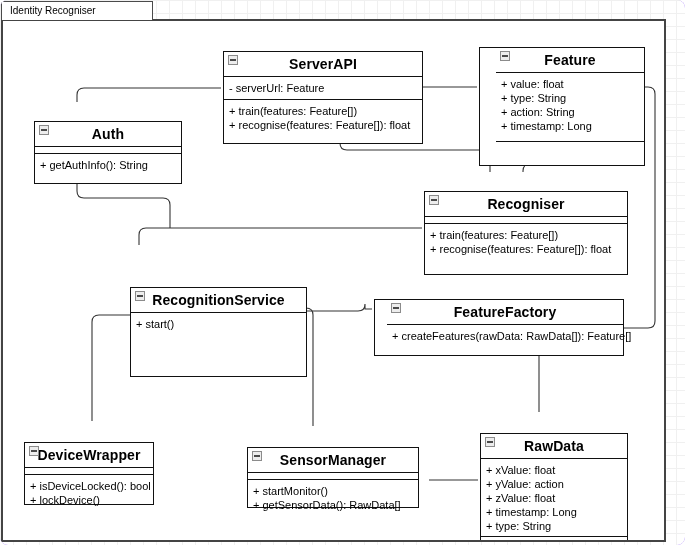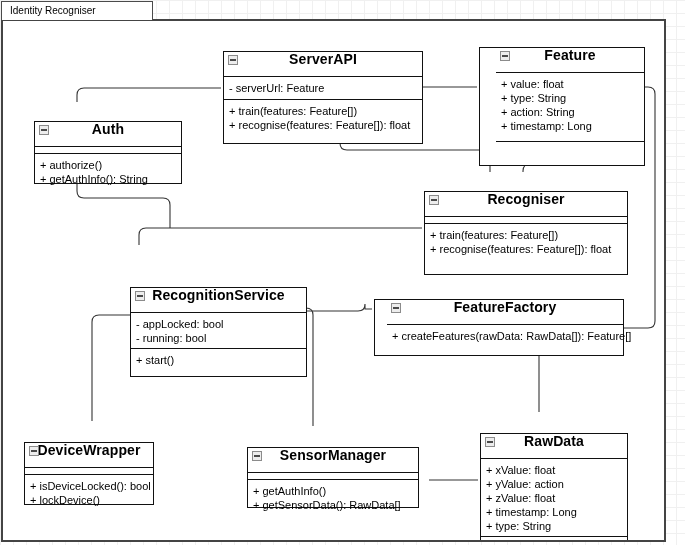--- a/index.html
+++ b/index.html
@@ -11,20 +11,21 @@
   body {
     font-family: "Liberation Sans", sans-serif;
   }
 
   #app {
     position: relative;
     width: 685px;
     height: 545px;
     overflow: hidden;
     background: #8b5cf6;
+    border-radius: 8px;
   }
 
   
   #grid-bg {
     position: absolute;
     left: 0; top: 0;
     width: 685px; height: 545px;
     background-color: #ffffff;
     background-image:
       linear-gradient(to right, #f0f0f0 1px, transparent 1px),
@@ -96,20 +97,21 @@
     background: #ffffff;
     border: 1.6px solid #111111;
     box-sizing: border-box;
     z-index: 3;
   }
   .uml-header {
     position: relative;
     height: 25px;
     border-bottom: 1.6px solid #111111;
     display: flex;
+    align-items: center;
     justify-content: center;
     box-sizing: border-box;
   }
   .uml-title {
     font-size: 14px;
     font-weight: bold;
     color: #000000;
     letter-spacing: 0.1px;
     white-space: nowrap;
     line-height: 1;
@@ -221,21 +223,20 @@
       <div class="uml-compartment empty" style="height:21px;"></div>
     </div>
 
     <div class="uml-class" style="left:31px; top:100px; width:148px; height:63px;">
       <div class="uml-header">
         <span class="collapse-icon"></span>
         <span class="uml-title">Auth</span>
       </div>
       <div class="uml-compartment empty"></div>
       <div class="uml-compartment">
-        <div class="uml-member">+ authorize()</div>
         <div class="uml-member">+ getAuthInfo(): String</div>
       </div>
     </div>
 
     <div class="uml-class" style="left:421px; top:170px; width:204px; height:84px;">
       <div class="uml-header">
         <span class="collapse-icon"></span>
         <span class="uml-title">Recogniser</span>
       </div>
       <div class="uml-compartment empty"></div>
@@ -243,24 +244,20 @@
         <div class="uml-member">+ train(features: Feature[])</div>
         <div class="uml-member">+ recognise(features: Feature[]): float</div>
       </div>
     </div>
 
     <div class="uml-class" style="left:127px; top:226px; width:177px; height:90px;margin-top:40px;">
       <div class="uml-header">
         <span class="collapse-icon"></span>
         <span class="uml-title">RecognitionService</span>
       </div>
-      <div class="uml-compartment" style="height:36px;">
-        <div class="uml-member">- appLocked: bool</div>
-        <div class="uml-member">- running: bool</div>
-      </div>
       <div class="uml-compartment">
         <div class="uml-member">+ start()</div>
       </div>
     </div>
 
     <div class="uml-class" style="left:371px; top:278px; width:250px; height:57px;padding-left:12px;">
       <div class="uml-header">
         <span class="collapse-icon"></span>
         <span class="uml-title">FeatureFactory</span>
       </div>
@@ -281,21 +278,21 @@
       </div>
     </div>
 
     <div class="uml-class" style="left:244px; top:426px; width:172px; height:61px;">
       <div class="uml-header">
         <span class="collapse-icon"></span>
         <span class="uml-title">SensorManager</span>
       </div>
       <div class="uml-compartment empty"></div>
       <div class="uml-compartment">
-        <div class="uml-member">+ getAuthInfo()</div>
+        <div class="uml-member">+ startMonitor()</div>
         <div class="uml-member">+ getSensorData(): RawData[]</div>
       </div>
     </div>
 
     <div class="uml-class" style="left:477px; top:412px; width:148px; height:114px;">
       <div class="uml-header">
         <span class="collapse-icon"></span>
         <span class="uml-title">RawData</span>
       </div>
       <div class="uml-compartment" style="height:78px;">

